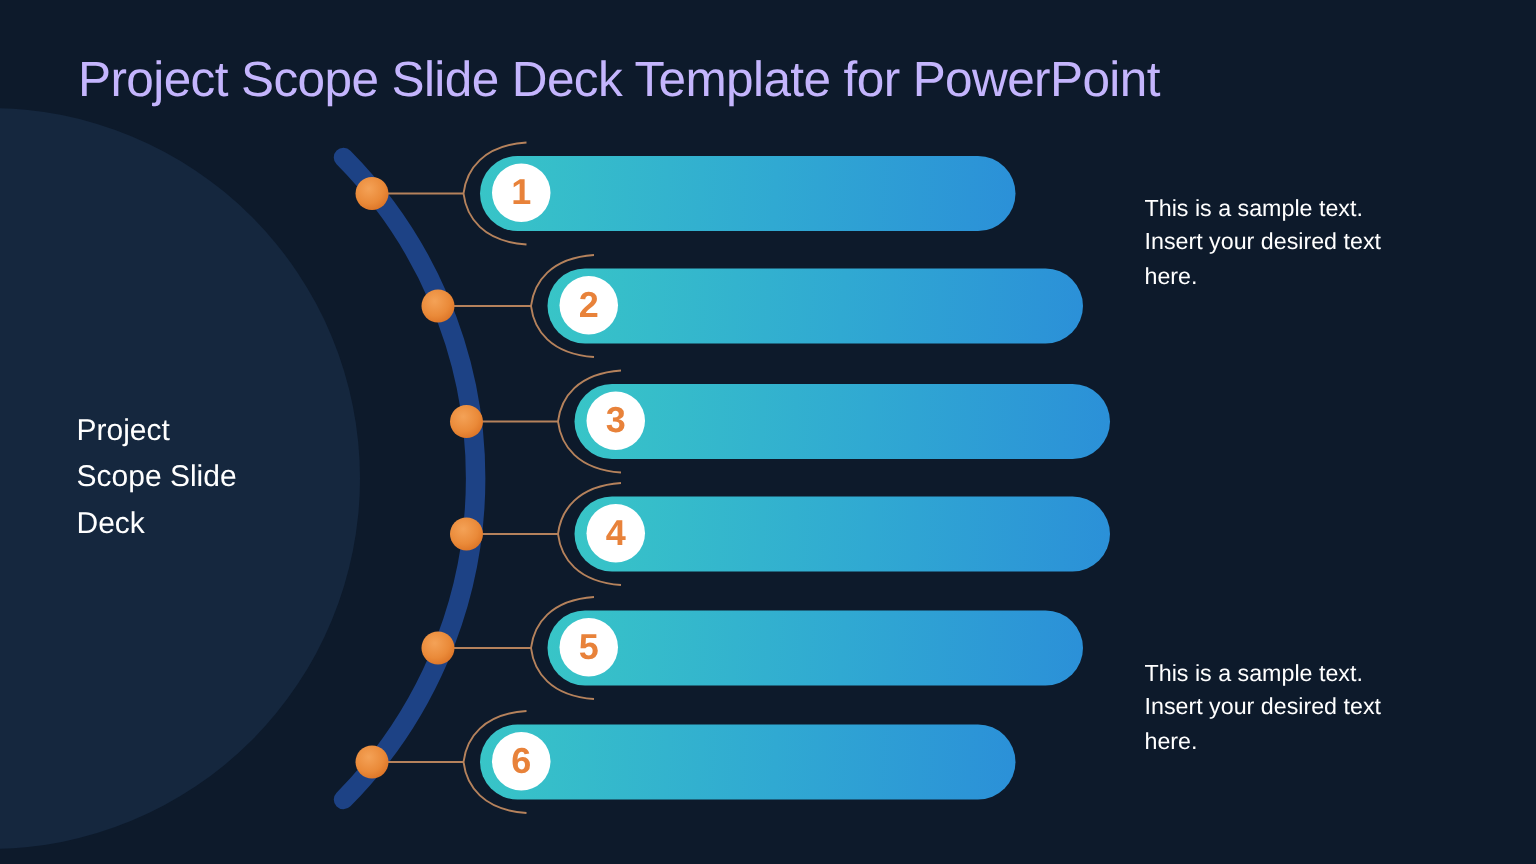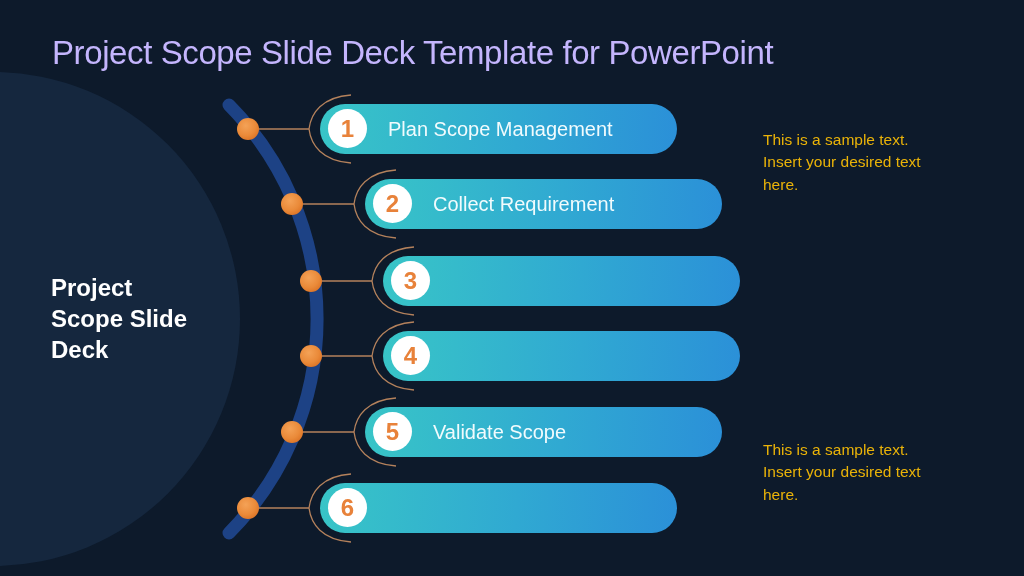--- a/index.html
+++ b/index.html
@@ -19,22 +19,22 @@
     position: absolute;
     left: 52px; top: 34px;
     font-size: 33px;
     font-weight: 400;
     letter-spacing: -0.4px;
     color: #c4b5fd;
   }
   .circle-label {
     position: absolute;
     left: 51px; top: 272px;
-    font-size: 24px;
-    font-weight: 700;
+    font-size: 20px;
+    font-weight: 400;
     line-height: 31px;
     color: #ffffff;
     white-space: pre-line;
   }
   .pill {
     position: absolute;
     width: 357px; height: 50px;
     border-radius: 25px;
     background: linear-gradient(94deg, #38c5c7 0%, #30a9d2 55%, #2b90d8 100%);
   }
@@ -55,21 +55,21 @@
     line-height: 50px;
     font-size: 20px;
     color: #f1fbfd;
     white-space: nowrap;
   }
   .note {
     position: absolute;
     left: 763px;
     font-size: 15.5px;
     line-height: 22.4px;
-    color: #eab308;
+    color: #ffffff;
     white-space: pre-line;
   }
   .note-1 { top: 129px; }
   .note-2 { top: 439px; }
 </style>
 </head>
 <body>
 
 <svg class="decor-svg" viewBox="0 0 1024 576" xmlns="http://www.w3.org/2000/svg">
   <defs>
@@ -112,47 +112,44 @@
 <div class="slide-title">Project Scope Slide Deck Template for PowerPoint</div>
 
 <div class="circle-label">Project
 Scope Slide
 Deck</div>
 
 <div class="pill" style="left:320px; top:104px;">
   <div class="num-circle">
       <span>1</span>
     </div>
-  <span class="pill-label">Plan Scope Management</span>
 </div>
 
 <div class="pill" style="left:365px; top:179px;">
   <div class="num-circle">
       <span>2</span>
     </div>
-  <span class="pill-label">Collect Requirement</span>
 </div>
 
 <div class="pill" style="left:383px; top:256px;">
   <div class="num-circle">
       <span>3</span>
     </div>
 </div>
 
 <div class="pill" style="left:383px; top:331px;">
   <div class="num-circle">
       <span>4</span>
     </div>
 </div>
 
 <div class="pill" style="left:365px; top:407px;">
   <div class="num-circle">
       <span>5</span>
     </div>
-  <span class="pill-label">Validate Scope</span>
 </div>
 
 <div class="pill" style="left:320px; top:483px;">
   <div class="num-circle">
       <span>6</span>
     </div>
 </div>
 
 <div class="note note-1">This is a sample text.
 Insert your desired text

